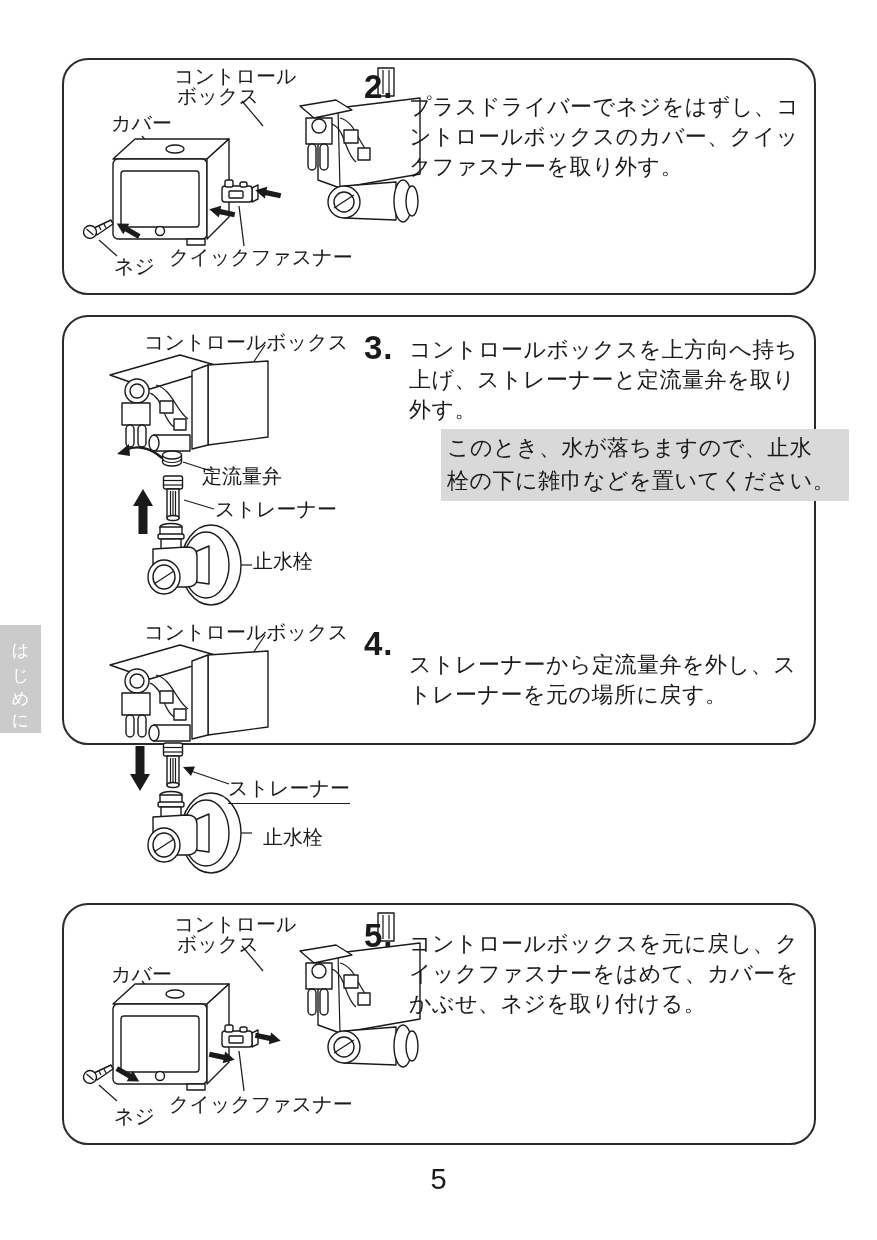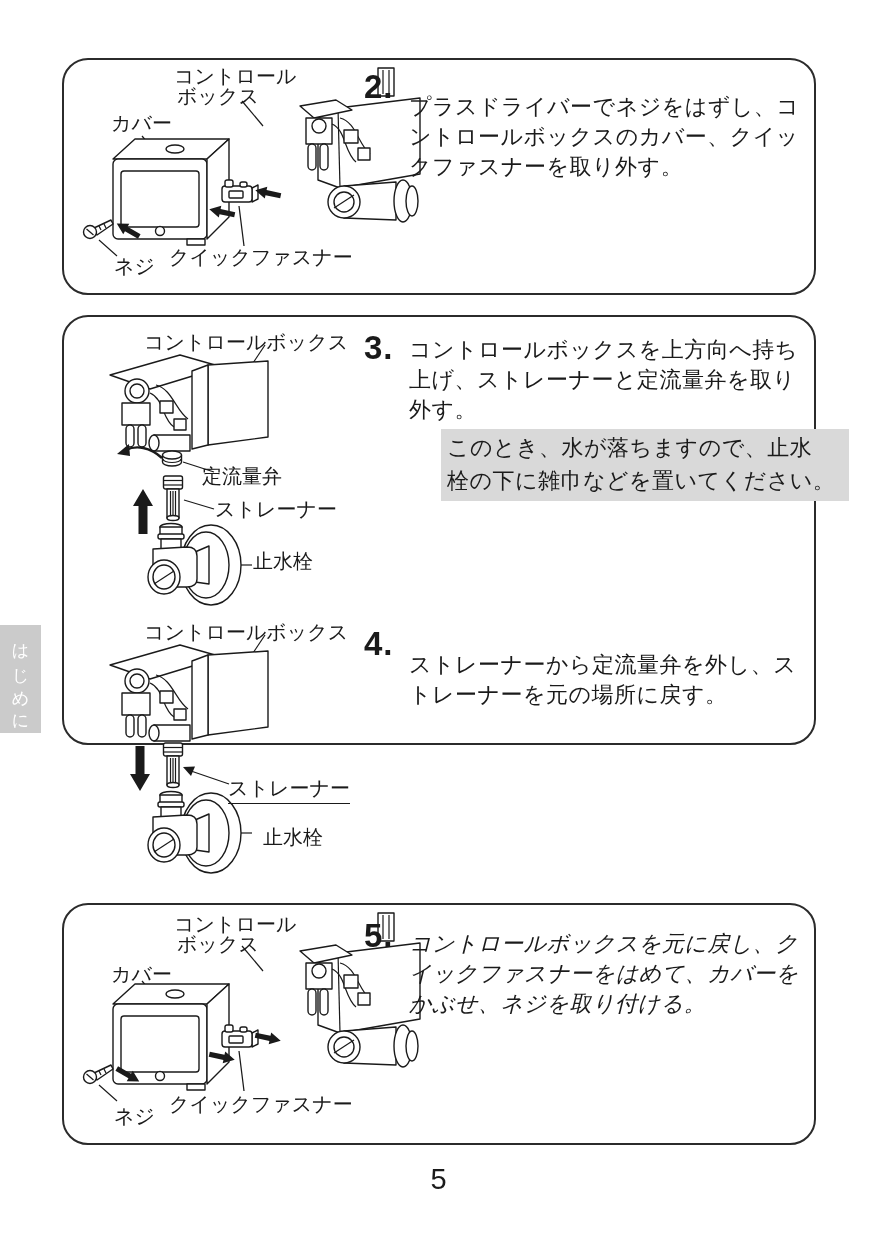--- a/index.html
+++ b/index.html
@@ -239,19 +239,19 @@
       <use href="#def-arrowL" transform="translate(150,150) rotate(192)"></use>
       <use href="#def-arrowL" transform="translate(196,131) rotate(192)"></use>
       <use href="#def-arrowL" transform="translate(56,168) rotate(210)"></use>
     </svg>
     <div class="label" style="left:110px; top:6px;">コントロール</div>
     <div class="label" style="left:113px; top:26px;">ボックス</div>
     <div class="label" style="left:47px;  top:56px;">カバー</div>
     <div class="label" style="left:105px; top:186px;">クイックファスナー</div>
     <div class="label" style="left:50px;  top:198px;">ネジ</div>
     <div class="step-num" style="top:12px;">5.</div>
-    <div class="step-text" style="top:24px;font-style:italic;">コントロールボックスを元に戻し、ク
+    <div class="step-text" style="top:24px;">コントロールボックスを元に戻し、ク
 イックファスナーをはめて、カバーを
 かぶせ、ネジを取り付ける。</div>
   </section>
 
   <div class="page-number">5</div>
 </div>
 
 </body></html>

